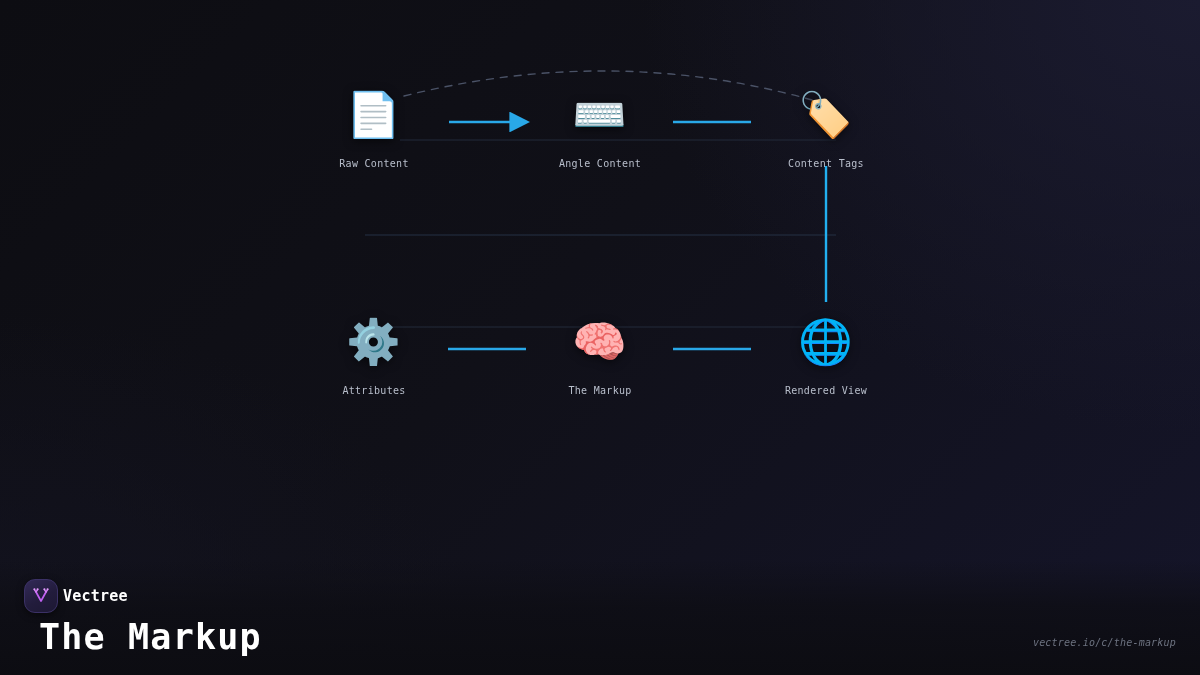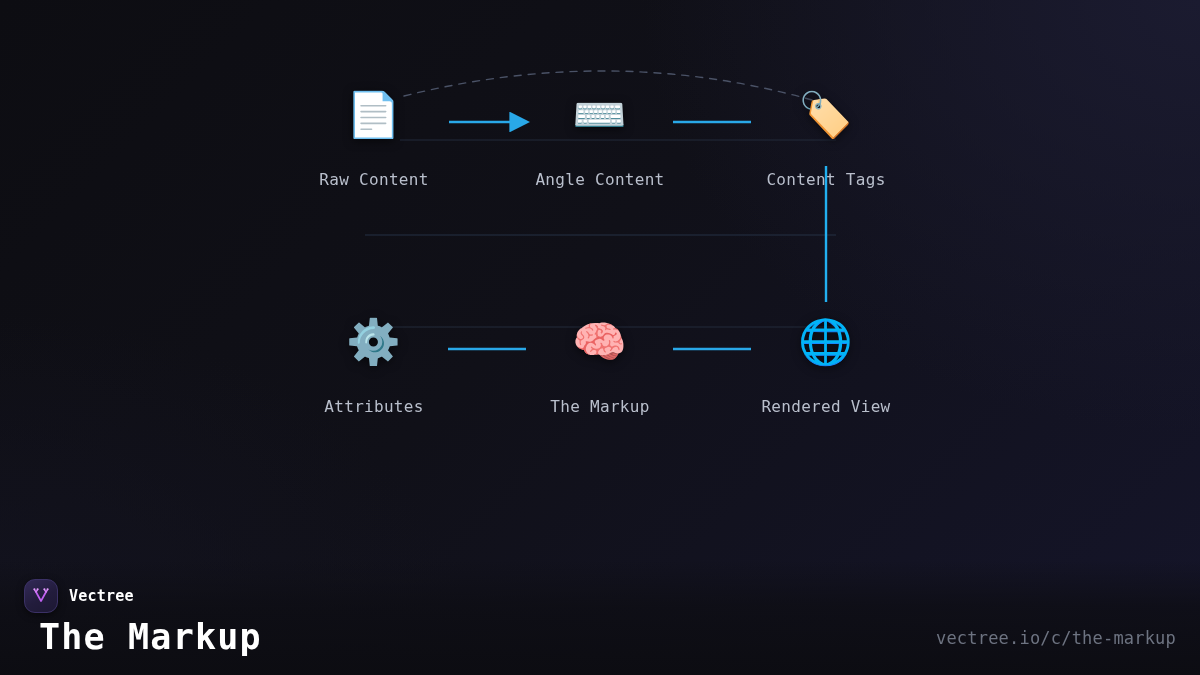--- a/index.html
+++ b/index.html
@@ -30,38 +30,38 @@
   }
   .node-icon {
     font-size:44px;
     line-height:54px;
     height:54px;
     display:block;
     font-family:"DejaVu Sans", sans-serif;
     filter:drop-shadow(0 2px 5px rgba(0,0,0,0.55));
   }
   .node-label {
-    margin-top:28px;
+    margin-top:16px;
     font-family:"DejaVu Sans Mono", monospace;
-    font-size:16px;
+    font-size:10px;
     letter-spacing:0.3px;
     color:#b9bfcc;
     white-space:nowrap;
   }
   
   #footer {
     position:absolute;
     left:0; bottom:0;
     width:1200px; height:115px;
     background:linear-gradient(180deg, rgba(16,16,24,0) 0%, rgba(13,13,19,0.75) 40%, rgba(12,12,17,0.95) 100%);
   }
   #brand-row {
     position:absolute;
     left:24px; top:19px;
-    display:flex; align-items:center; gap:11px;
+    display:flex; align-items:center; gap:5px;
   }
   #brand-logo {
     width:34px; height:34px;
     border-radius:11px;
     background:linear-gradient(150deg, #332a58 0%, #221c3c 55%, #1d1833 100%);
     border:1px solid #3b3166;
     display:flex; align-items:center; justify-content:center;
     box-shadow:0 2px 7px rgba(0,0,0,0.5);
   }
   #brand-name {
@@ -78,24 +78,25 @@
     font-size:35px;
     font-weight:bold;
     color:#ffffff;
     letter-spacing:1.2px;
     white-space:nowrap;
   }
   #footer-url {
     position:absolute;
     right:24px; bottom:27px;
     font-family:"DejaVu Sans Mono", monospace;
-    font-size:17px;
+    font-size:10px;
     color:#6d7381;
     letter-spacing:0.2px;
     white-space:nowrap;
+    font-style:italic;
   }
 </style>
 </head>
 <body>
 
 <div id="stage">
 
   <svg id="diagram-svg" viewBox="0 0 1200 675">
     <defs>
       <marker id="arrowhead" markerWidth="8" markerHeight="8" refX="1" refY="4" orient="auto">

